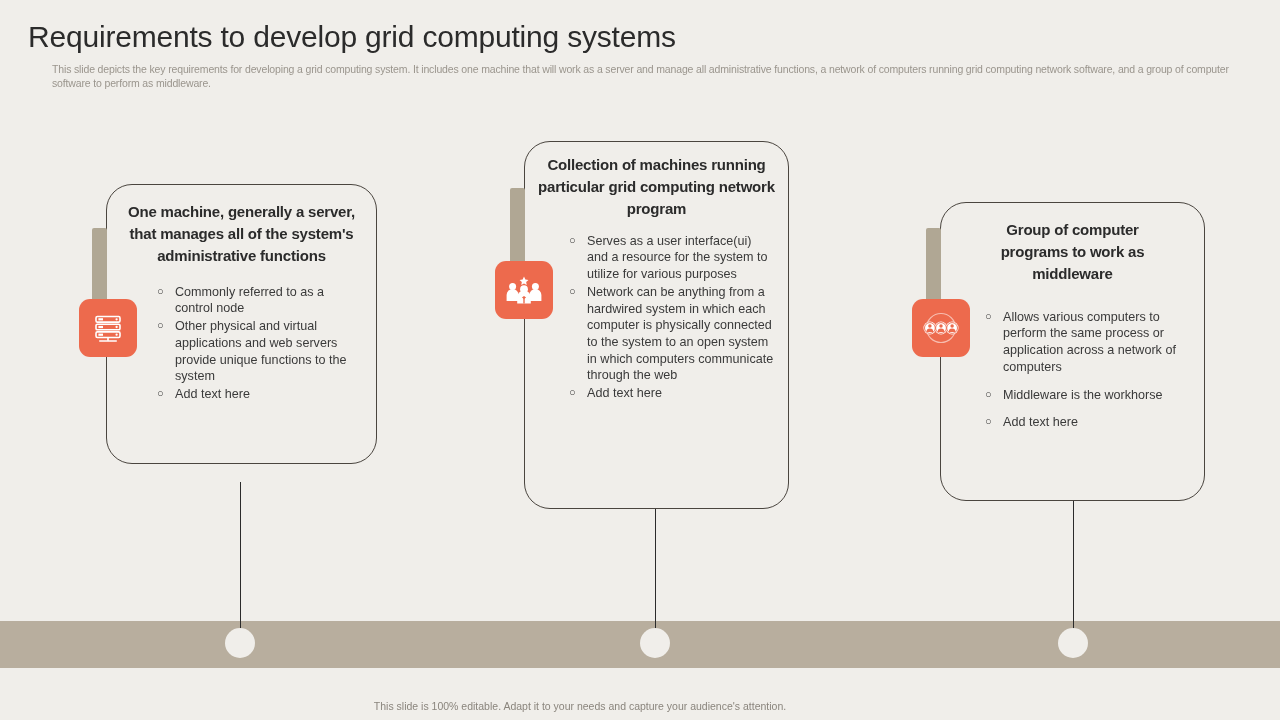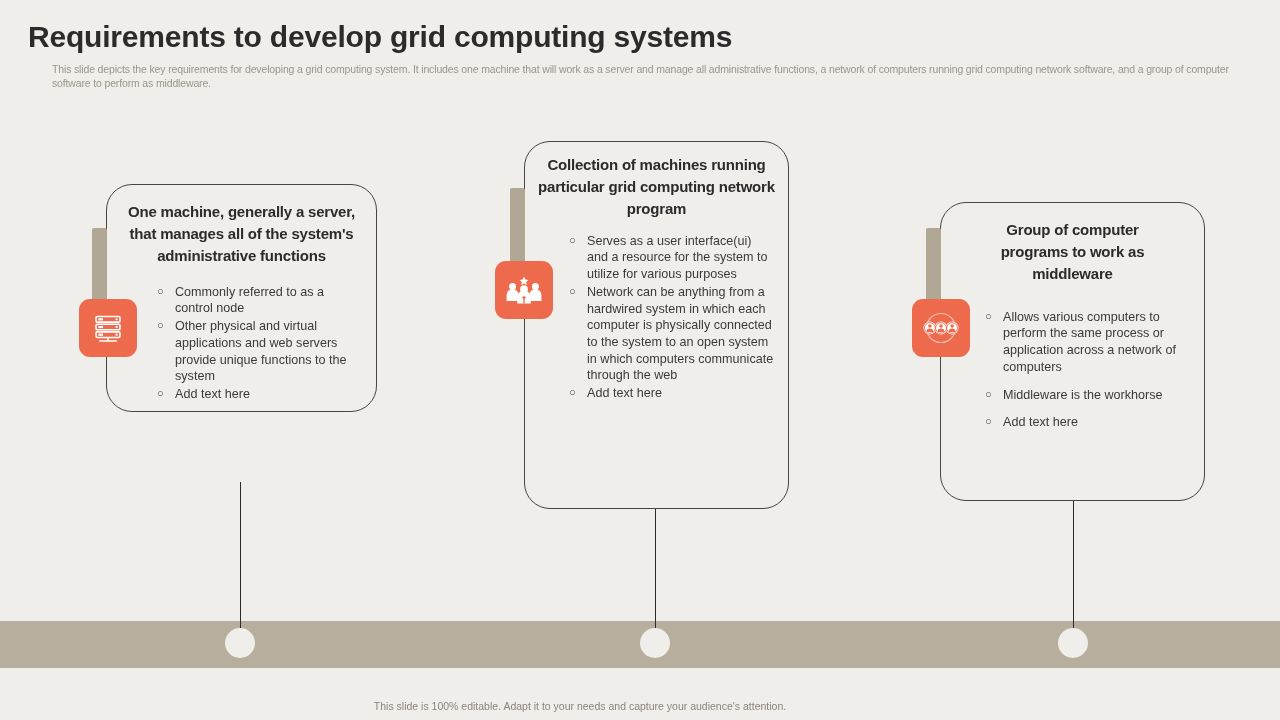--- a/index.html
+++ b/index.html
@@ -15,21 +15,21 @@
     position: relative;
   }
 
   
   #slide-title {
     position: absolute;
     left: 28px;
     top: 20px;
     width: 1220px;
     font-size: 30px;
-    font-weight: bold;
+    font-weight: normal;
     color: #2b2b2b;
     letter-spacing: -0.2px;
     line-height: 1.1;
   }
   #slide-subtitle {
     position: absolute;
     left: 28px;
     top: 63px;
     width: 1212px;
     font-size: 10.5px;
@@ -144,21 +144,21 @@
 <div id="timeline-band"></div>
 
 <div class="connector-line" style="left:240px; top:482px; height:160px;"></div>
 <div class="connector-line" style="left:655px; top:440px; height:202px;"></div>
 <div class="connector-line" style="left:1073px; top:482px; height:160px;"></div>
 
 <div class="timeline-dot" style="left:225px; top:628px;"></div>
 <div class="timeline-dot" style="left:640px; top:628px;"></div>
 <div class="timeline-dot" style="left:1058px; top:628px;"></div>
 
-<div class="card" style="left:106px; top:184px; width:271px; height:228px;">
+<div class="card" style="left:106px; top:184px; width:271px; height:280px;">
   <div class="card-title" style="margin:0 14px; padding-top:16px;">One machine, generally a server, that manages all of the system's administrative functions</div>
   <ul class="bullets" style="margin:16px 20px 0 48px;">
     <li><span class="marker">○</span><span>Commonly referred to as a control node</span></li>
     <li><span class="marker">○</span><span>Other physical and virtual applications and web servers provide unique functions to the system</span></li>
     <li><span class="marker">○</span><span>Add text here</span></li>
   </ul>
 </div>
 <div class="stem" style="left:92px; top:228px; height:90px;"></div>
 <div class="icon-badge" style="left:79px; top:299px;">
   <span>

